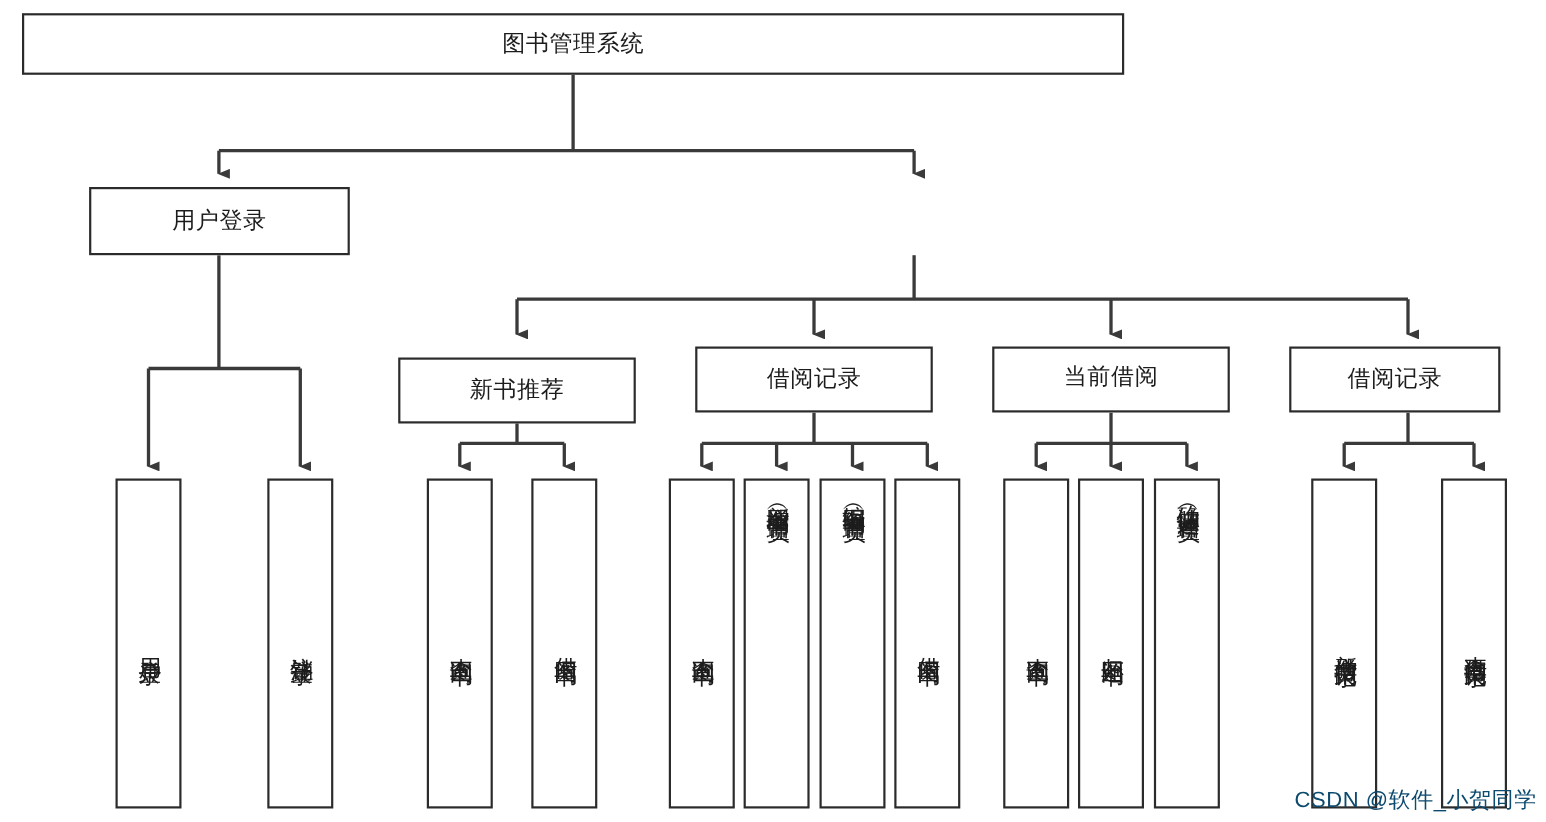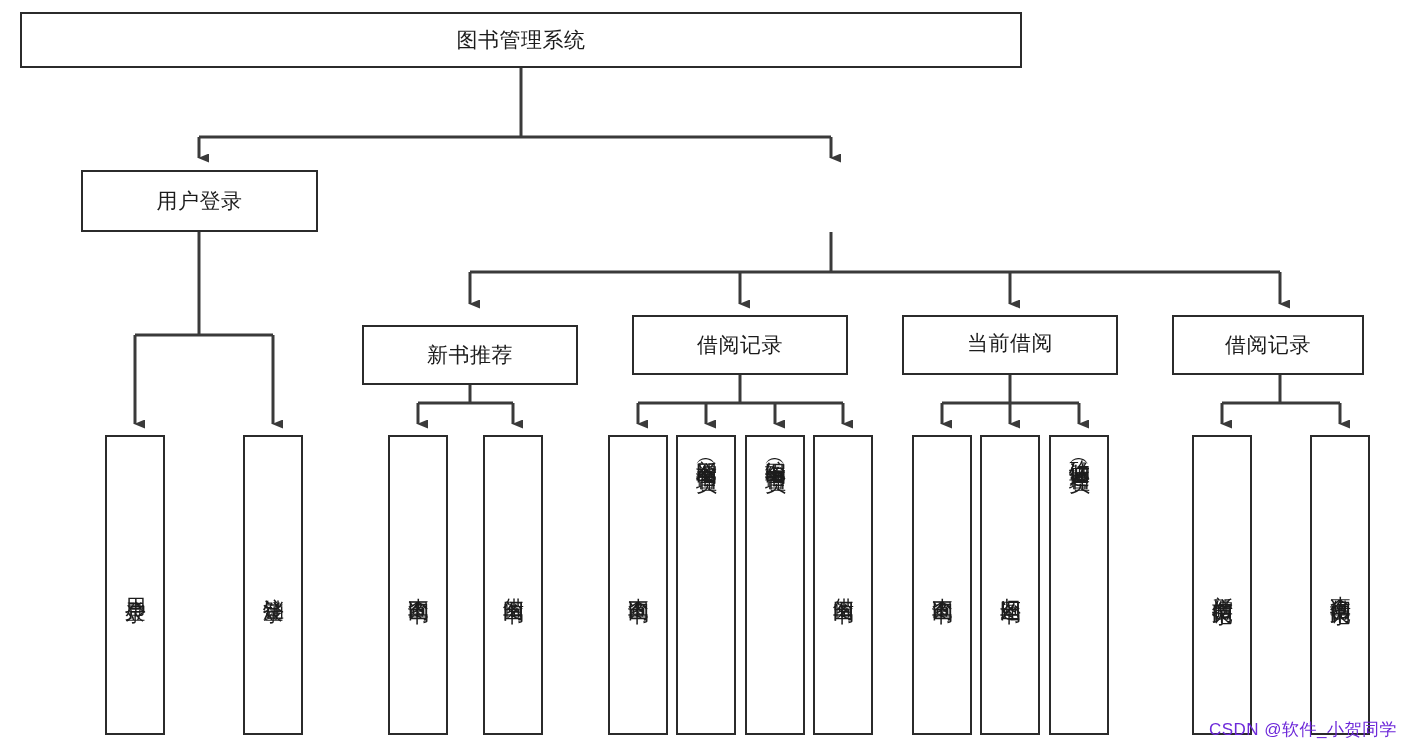--- a/index.html
+++ b/index.html
@@ -61,22 +61,22 @@
     padding-top: 6px;
   }
   .leaf-box.centered {
     align-items: center;
     padding-top: 0;
   }
   #watermark {
     position: absolute;
     right: 8px;
     bottom: 6px;
-    font-size: 17px;
-    color: #6d28d9;
+    font-size: 20px;
+    color: #0c4a6e;
     white-space: nowrap;
     letter-spacing: 0.5px;
     pointer-events: none;
   }
 </style>
 </head>
 <body>
 
 <div id="diagram-root">
 

